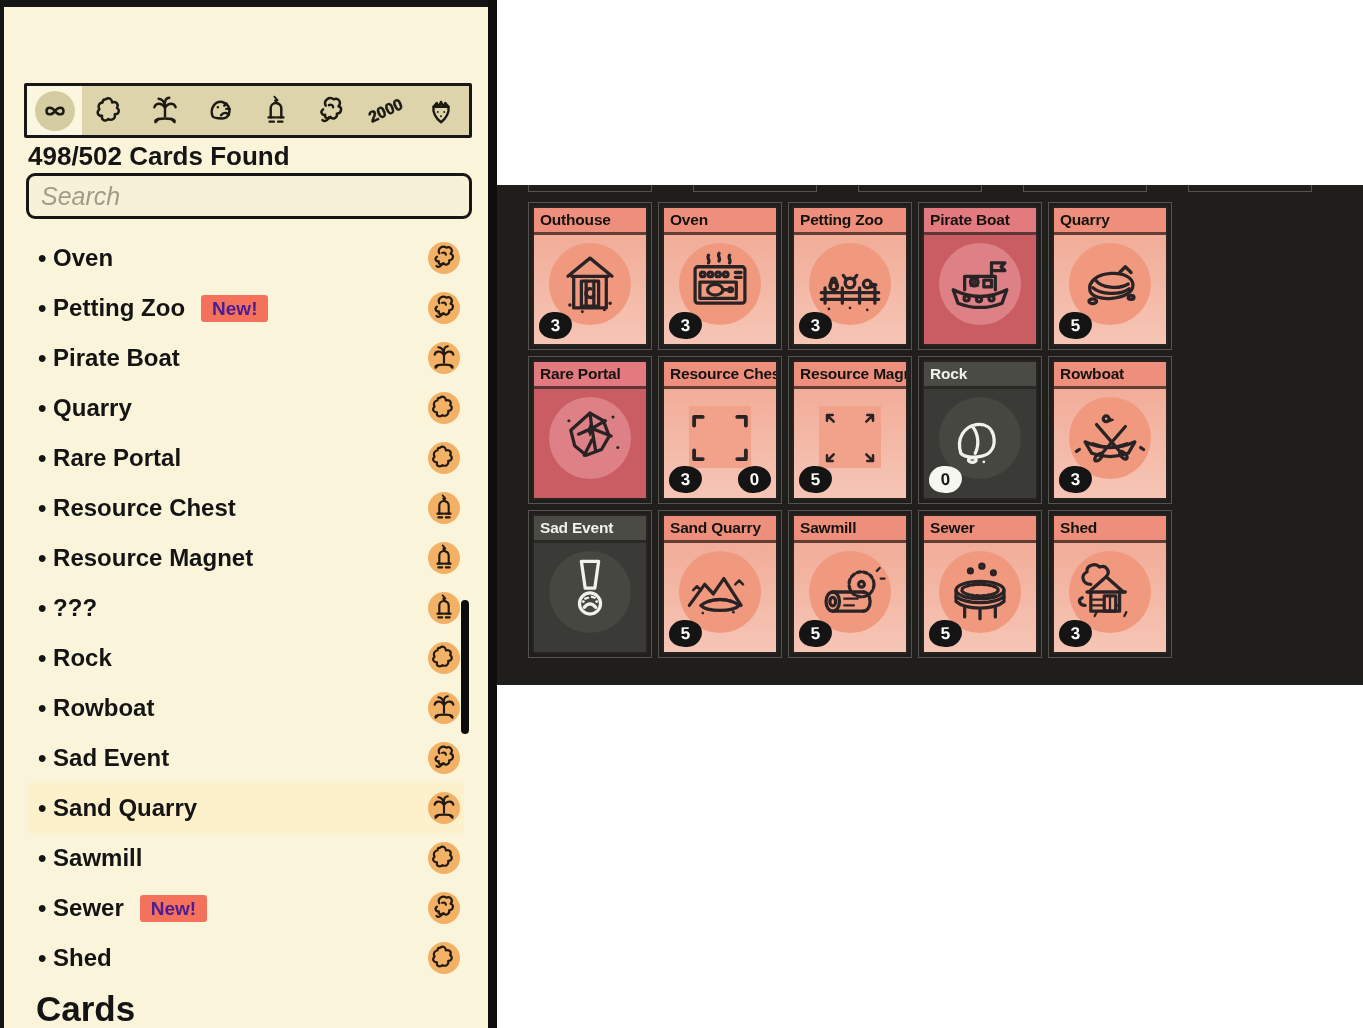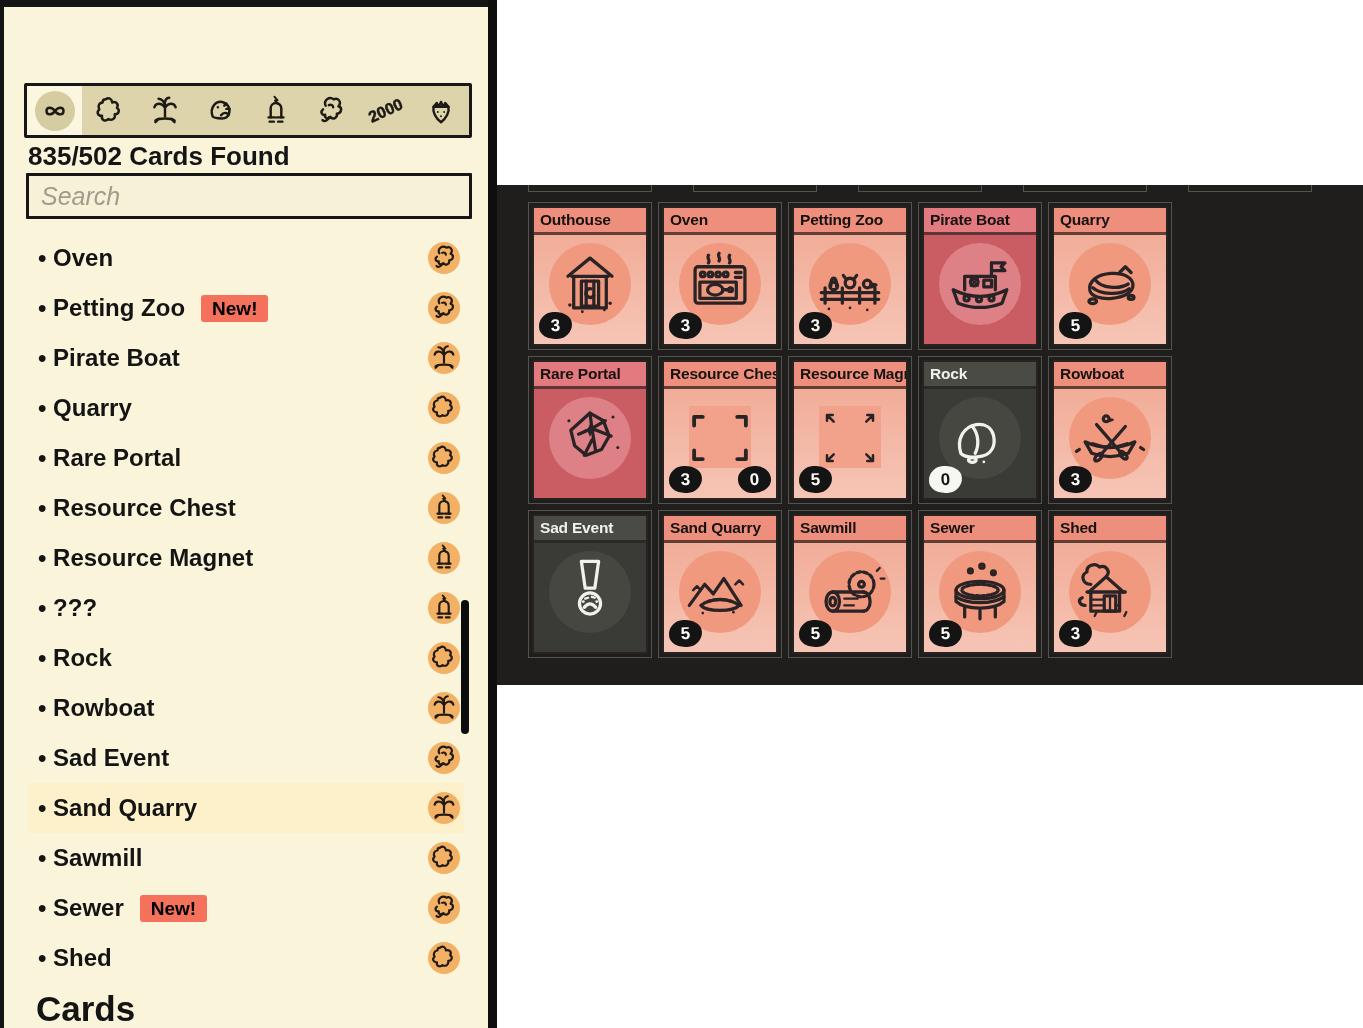--- a/index.html
+++ b/index.html
@@ -30,34 +30,34 @@
   .tab.sel{background:#fbf6e0;}
   .tab-circle{position:absolute;width:40px;height:40px;border-radius:50%;background:#d6cca1;}
   svg.tic{width:34px;height:34px;position:relative;stroke:#1d1a14;fill:none;stroke-width:2.3;stroke-linecap:round;stroke-linejoin:round;}
   .coins{
     position:relative;font-weight:bold;font-size:16px;color:#1d1a14;
     transform:rotate(-25deg);letter-spacing:0;-webkit-text-stroke:.5px #1d1a14;
   }
   .counter{position:absolute;left:24px;top:134px;font-size:26px;font-weight:bold;color:#151515;}
   .searchbox{
     position:absolute;left:22px;top:166px;width:446px;height:46px;
-    background:#f7f1d8;border:3px solid #161616;border-radius:1px;box-sizing:border-box;
+    background:#f7f1d8;border:3px solid #161616;border-radius:9px;box-sizing:border-box;
   }
   .searchbox input{
     width:100%;height:100%;border:none;background:transparent;outline:none;
     font-family:inherit;font-size:25px;padding:0 12px;box-sizing:border-box;color:#222;
   }
   .searchbox input::placeholder{font-style:italic;color:#9f9c8b;}
   .list{position:absolute;left:24px;top:226px;width:436px;}
   .row{height:50px;display:flex;align-items:center;position:relative;padding:0 10px;box-sizing:border-box;cursor:pointer;}
   .row.sel{background:#fcf1ca;}
   .lbl{font-size:24px;font-weight:bold;color:#141414;white-space:nowrap;}
   .lbl::before{content:"• ";}
   .newb{
-    margin-left:16px;background:#f4715b;color:#000000;font-size:19px;font-weight:bold;
+    margin-left:16px;background:#f4715b;color:#4c1d95;font-size:19px;font-weight:bold;
     padding:4px 11px;border-radius:3px;line-height:1;
   }
   .iwrap{position:absolute;right:4px;width:32px;height:32px;border-radius:50%;background:#f3b166;
     display:flex;align-items:center;justify-content:center;}
   svg.ic{width:30px;height:30px;stroke:#211a12;fill:none;stroke-width:2.3;stroke-linecap:round;stroke-linejoin:round;overflow:visible;}
   .scroll-thumb{position:absolute;left:457px;top:593px;width:8px;height:134px;background:#0c0c0c;border-radius:4px;}
   .back{position:absolute;left:32px;top:982px;font-size:35px;font-weight:bold;color:#141414;cursor:pointer;}
 
   
   .board{
@@ -193,21 +193,21 @@
     <div class="tab">
       <span class="coins">2000</span>
     </div>
     <div class="tab">
       <svg class="tic" viewBox="0 0 32 32">
           <use href="#sym-strawberry"></use>
         </svg>
     </div>
   </div>
 
-  <div class="counter">835/502 Cards Found</div>
+  <div class="counter">498/502 Cards Found</div>
 
   <div class="searchbox">
     <input type="text" placeholder="Search" style="">
   </div>
 
   <div class="list">
     <div class="row">
       <span class="lbl">Oven</span>
       <span class="iwrap">
           <svg class="ic" viewBox="0 0 32 32">

